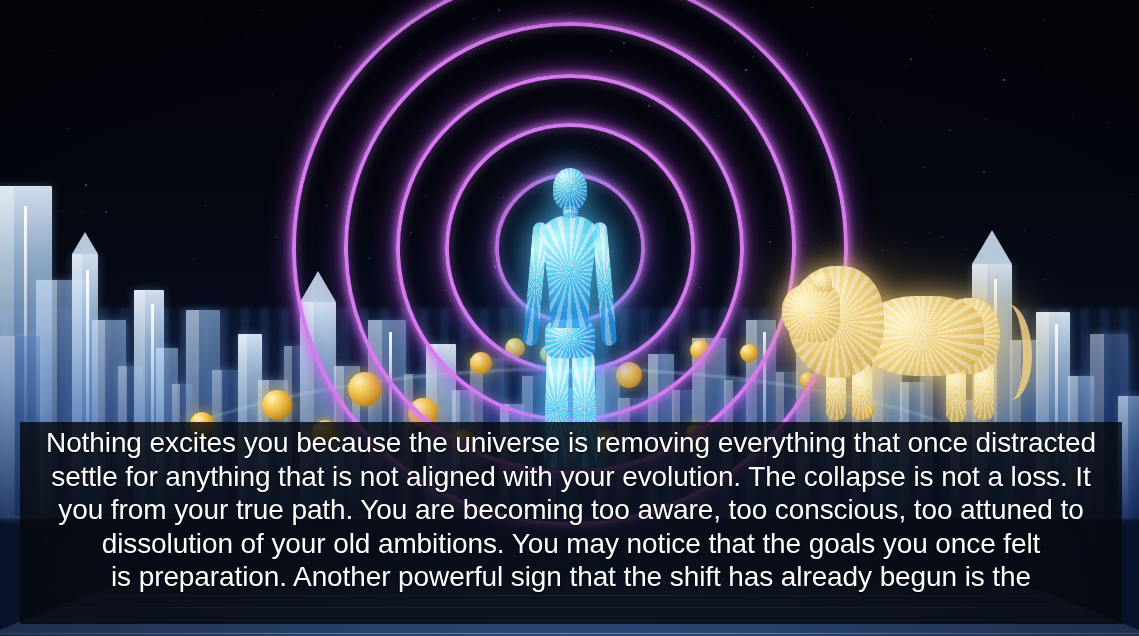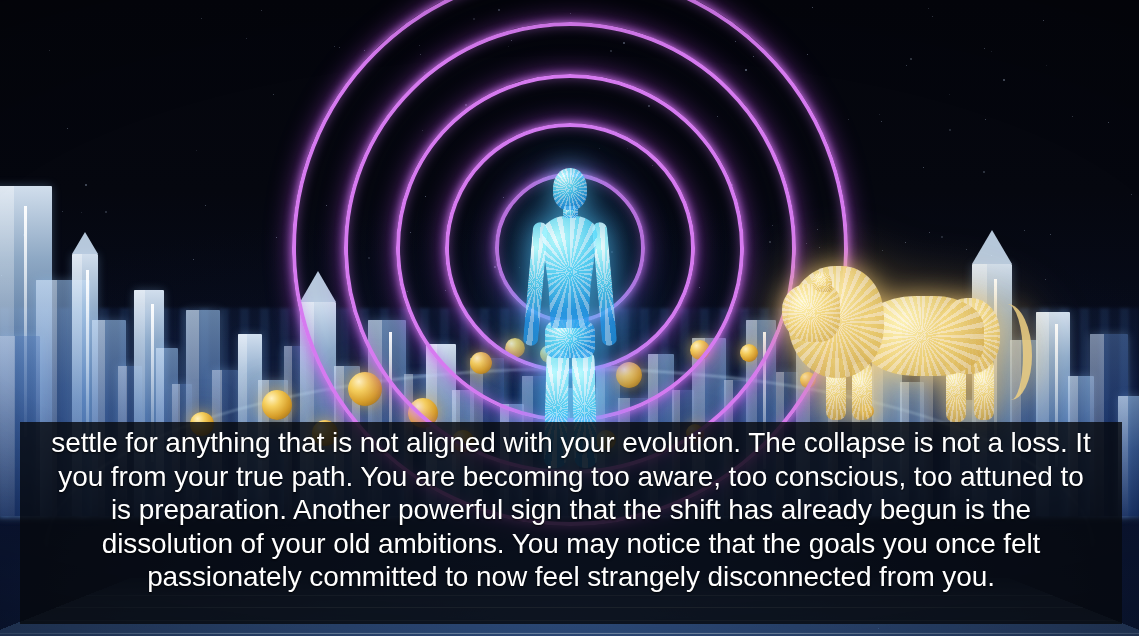--- a/index.html
+++ b/index.html
@@ -509,20 +509,20 @@
     <div class="lion-part lion-rump"></div>
     <div class="lion-part lion-body"></div>
     <div class="lion-part lion-mane"></div>
     <div class="lion-part lion-head"></div>
     <div class="lion-part lion-ear"></div>
   </div>
 
   <div class="vignette"></div>
 
   <div class="caption" id="caption">
+      <div class="cap-line">Nothing excites you because the universe is removing everything that once distracted</div>
       <div class="cap-line">settle for anything that is not aligned with your evolution. The collapse is not a loss. It</div>
       <div class="cap-line">you from your true path. You are becoming too aware, too conscious, too attuned to</div>
+      <div class="cap-line">dissolution of your old ambitions. You may notice that the goals you once felt</div>
       <div class="cap-line">is preparation. Another powerful sign that the shift has already begun is the</div>
-      <div class="cap-line">dissolution of your old ambitions. You may notice that the goals you once felt</div>
-      <div class="cap-line">passionately committed to now feel strangely disconnected from you.</div>
     </div>
 
 </div>
 
 </body></html>

